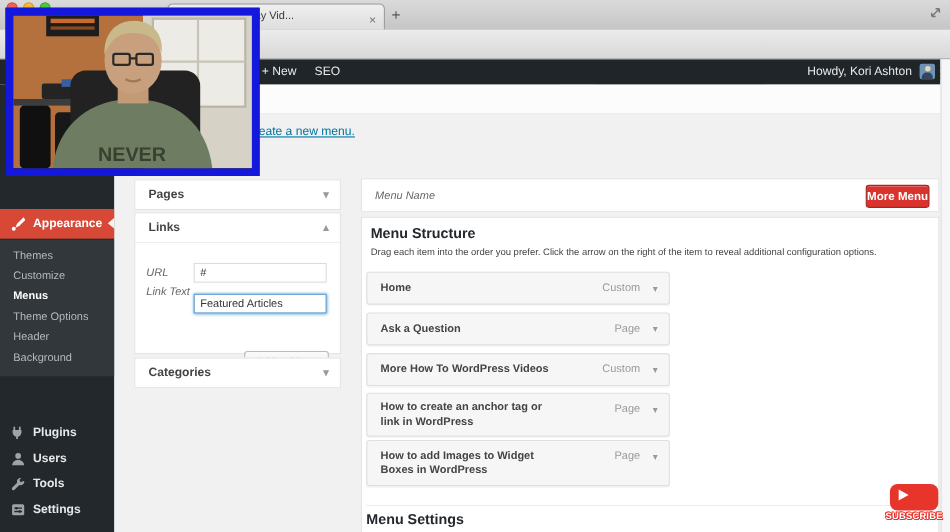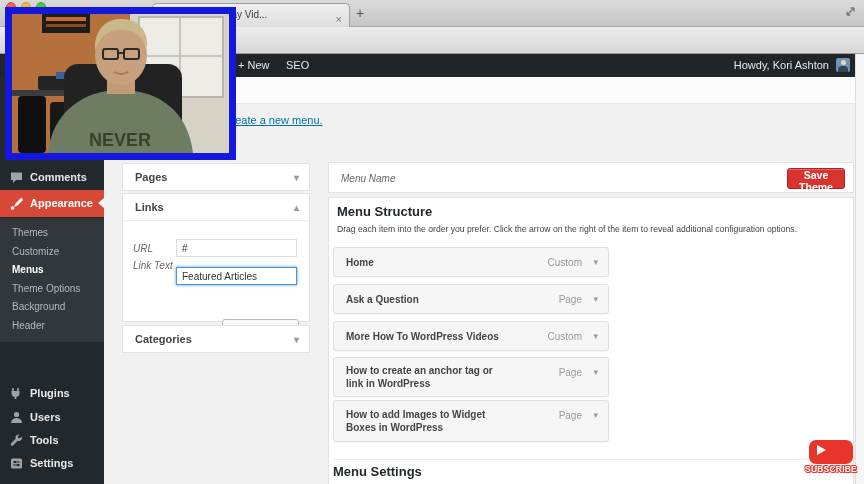--- a/index.html
+++ b/index.html
@@ -176,41 +176,35 @@
   </span>
   <span class="ab-item" style="left:286px;">SEO</span>
   <span class="ab-item" style="right:26px;">Howdy, Kori Ashton</span>
   <span id="ab-avatar">
     <span class="head"></span>
     <span class="body"></span>
   </span>
 </div>
 
 <div id="sidebar" class="abs">
-  <div class="side-item" style="top:89px;">
-    <svg class="side-icon" viewBox="0 0 13 13">
-      <path d="M1,1.5 h11 v7.5 h-6 l-3,3 v-3 h-2 z" fill="#9ea3a8"></path>
-    </svg>
-    <span class="lbl">Comments</span>
-  </div>
   <div class="side-item" id="appearance-item" style="top:113px;">
     <svg class="side-icon" viewBox="0 0 13 13">
       <path d="M11.5,0.5 L5.5,6.5 L4,10 L7.5,8.5 L13,3 Z" fill="#fff"></path>
       <circle cx="2.5" cy="11" r="1.8" fill="#fff"></circle>
     </svg>
     <span class="lbl">Appearance</span>
     <span id="appearance-notch"></span>
   </div>
   <div id="submenu">
     <div class="sub-item">Themes</div>
     <div class="sub-item">Customize</div>
     <div class="sub-item current">Menus</div>
     <div class="sub-item">Theme Options</div>
+    <div class="sub-item">Header</div>
     <div class="sub-item">Background</div>
-    <div class="sub-item">Header</div>
   </div>
   <div class="side-item" style="top:305px;">
     <svg class="side-icon" viewBox="0 0 13 13">
       <path d="M3,1 v3 M8,1 v3" stroke="#9ea3a8" stroke-width="1.6"></path>
       <path d="M1.5,4 h8 v2 a4,4 0 0 1 -8,0 z" fill="#9ea3a8"></path>
       <path d="M5.5,9 v3" stroke="#9ea3a8" stroke-width="1.6"></path>
     </svg>
     <span class="lbl">Plugins</span>
   </div>
   <div class="side-item" style="top:329px;">
@@ -264,21 +258,21 @@
 
 <div id="panel-categories" class="panel">
   <div class="panel-header">
     <span>Categories</span>
     <span class="panel-caret">▾</span>
   </div>
 </div>
 
 <div id="menu-name-box" class="abs">
   <span id="menu-name-label">Menu Name</span>
-  <button id="save-menu-btn">Save Theme</button>
+  <button id="save-menu-btn">More Menu</button>
 </div>
 
 <div id="structure-box" class="abs">
   <div id="structure-title">Menu Structure</div>
   <div id="structure-desc">Drag each item into the order you prefer. Click the arrow on the right of the item to reveal additional configuration options.</div>
 
   <div class="menu-item" style="top:49px; height:30px;">
     <span class="mi-label">Home</span>
     <span class="mi-type">Custom</span>
     <span class="mi-caret">▾</span>

